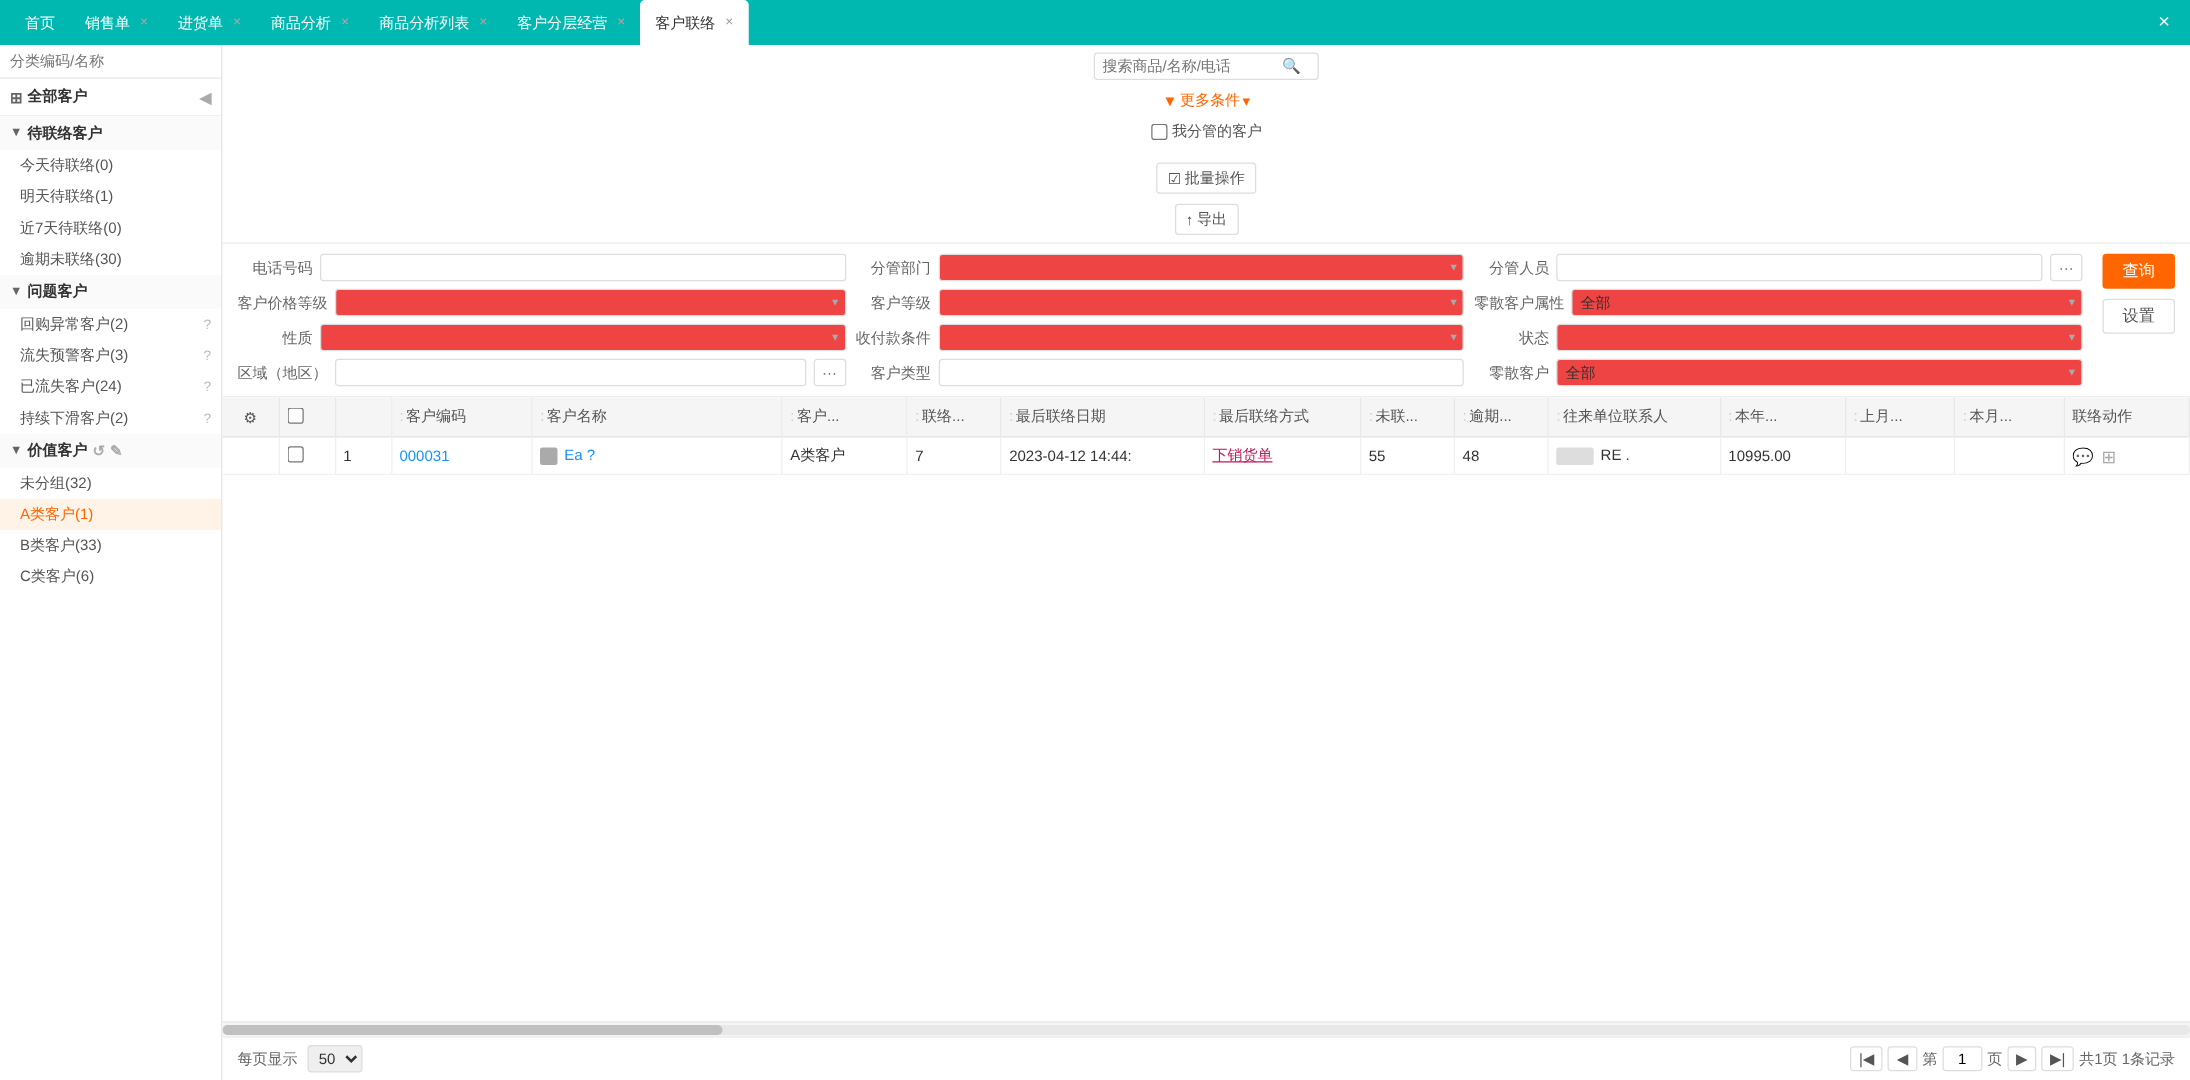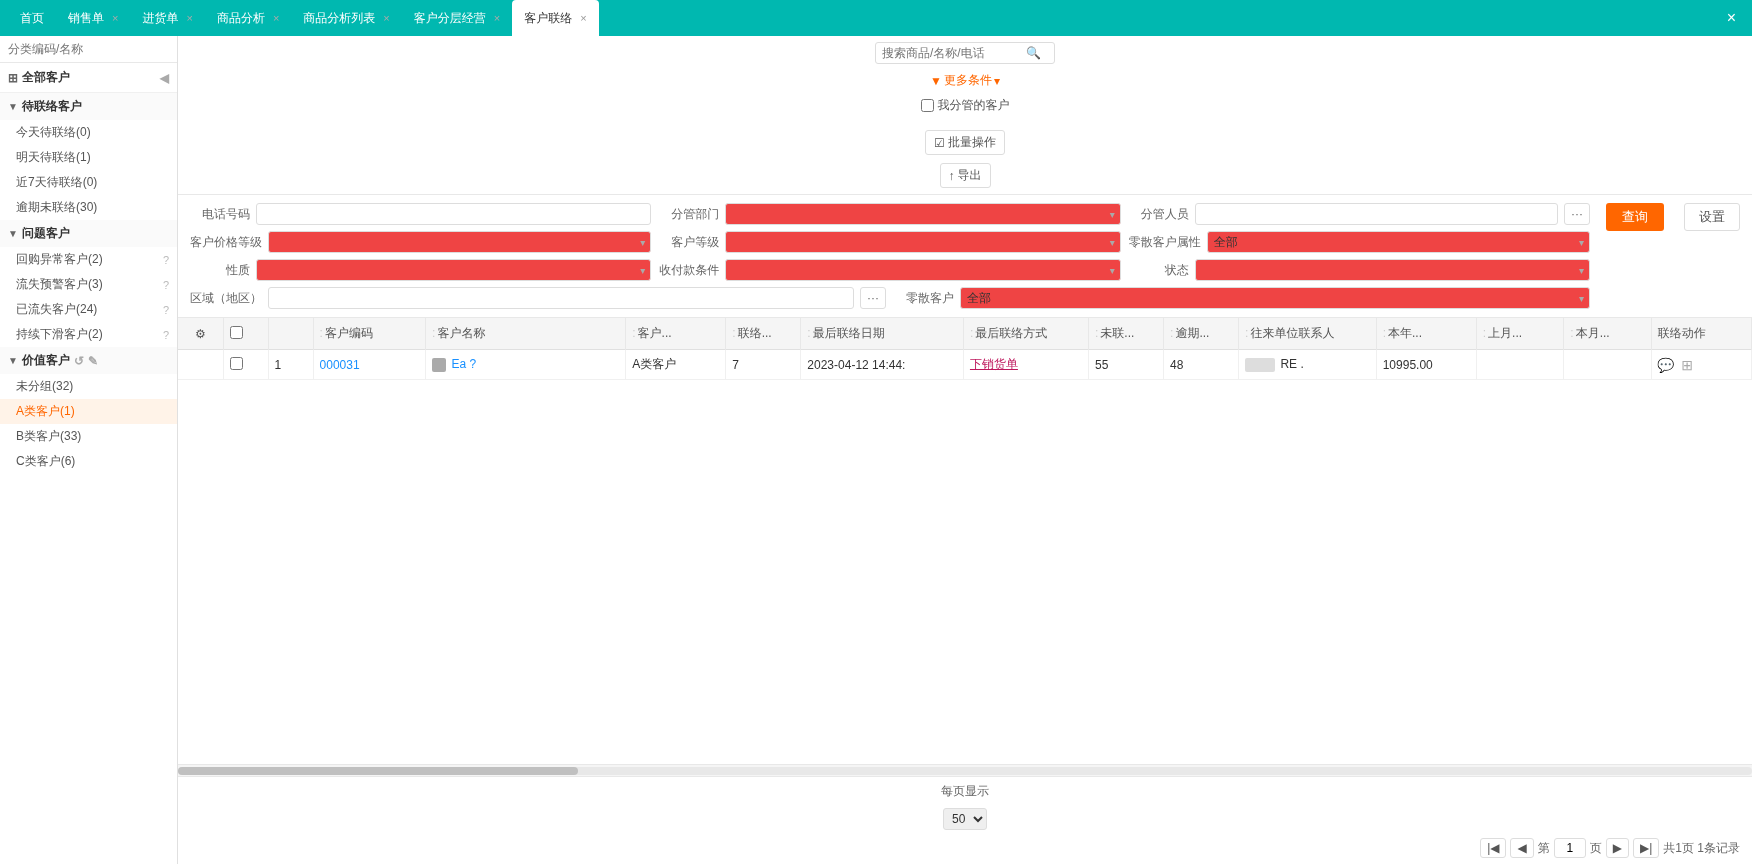--- a/index.html
+++ b/index.html
@@ -260,22 +260,22 @@
       background: #fff;
       color: #555;
       border: 1px solid #ddd;
       border-radius: 3px;
       padding: 4px 14px;
       cursor: pointer;
       font-size: 13px;
     }
     .filter-actions {
       display: flex;
-      flex-direction: row;
-      gap: 20px;
+      flex-direction: column;
+      gap: 8px;
       margin-left: 8px;
     }
 
     
     .table-container {
       flex: 1;
       overflow: auto;
       background: #fff;
       margin: 0;
     }
@@ -316,21 +316,20 @@
 
     
     .table-footer {
       background: #fff;
       border-top: 1px solid #e8e8e8;
       padding: 6px 12px;
       display: flex;
       align-items: center;
       gap: 8px;
       flex-shrink: 0;
-      flex-direction: column;
     }
     .footer-label { color: #666; }
     .footer-select {
       border: 1px solid #ddd;
       border-radius: 3px;
       padding: 2px 4px;
       font-size: 12px;
       color: #333;
     }
     .footer-nav {
@@ -591,20 +590,24 @@
                 <span class="chevron">▾</span>
               </div>
             </div>
           </div>
 
           <div class="filter-row">
             <div class="filter-field">
               <span class="filter-label">区域（地区）</span>
               <input class="filter-input" type="text" value="" style="flex: 1 1 0%;">
               <span class="filter-ellipsis">···</span>
+            </div>
+            <div class="filter-field">
+              <span class="filter-label">客户类型</span>
+              <input class="filter-input" type="text" value="" style="">
             </div>
             <div class="filter-field">
               <span class="filter-label">零散客户</span>
               <div class="select-wrapper">
                 <select><option>全部</option></select>
                 <span class="chevron">▾</span>
               </div>
             </div>
           </div>
         </div>

